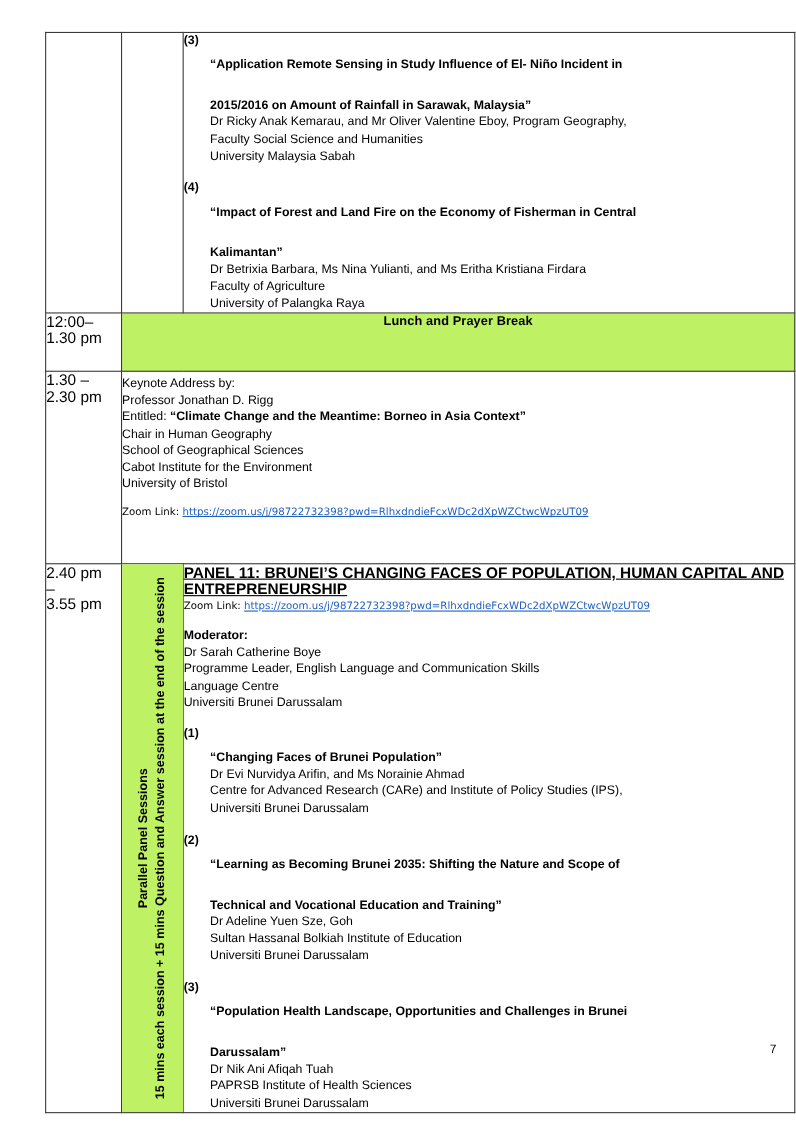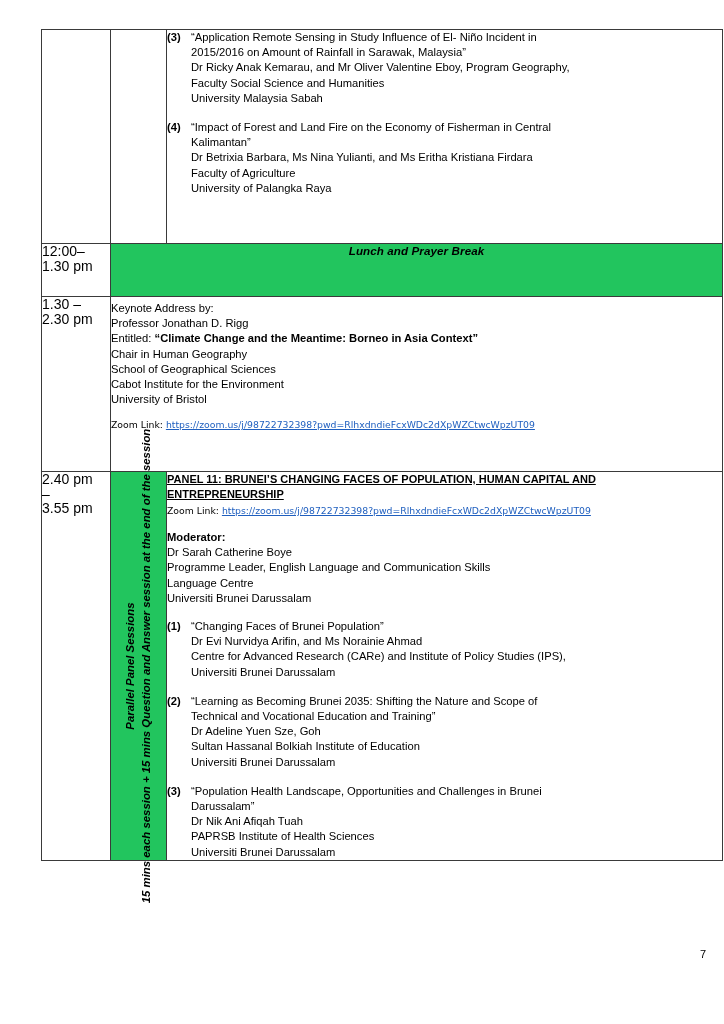--- a/index.html
+++ b/index.html
@@ -38,21 +38,21 @@
   .col-side { width: 56px; }
 
   .time-cell {
     font-size: 14px;
     line-height: 14.5px;
     padding: 6px 6px 6px 8px;
     vertical-align: middle;
   }
   .time-cell.top-align { vertical-align: top; padding-top: 9px; }
 
-  .shaded { background: #22c55e; font-style: italic; }
+  .shaded { background: #bef264; }
 
   .break-cell {
     text-align: center;
     vertical-align: middle;
     font-size: 11.6px;
     font-weight: bold;
     letter-spacing: .1px;
   }
 
   .content-cell {
@@ -64,21 +64,21 @@
   
   .entry { margin-bottom: 14px; }
   .entry:last-child { margin-bottom: 0; }
   .entry-row { display: flex; }
   .entry-num {
     font-weight: bold;
     width: 24px;
     flex: 0 0 24px;
   }
   .entry-body { flex: 1 1 auto; }
-  .entry-title { font-weight: normal; }
+  .entry-title { font-weight: bold; margin-top: 22px; }
   .entry-line { font-weight: normal; }
 
   .plain-line { }
   .bold { font-weight: bold; }
 
   .spacer-lg { height: 13px; }
 
   
   .zoom-line {
     font-size: 9.3px;
@@ -89,21 +89,21 @@
   .zoom-line.tight { margin-top: 2px; }
   .zoom-label { color: #000; text-align: right; }
   .zoom-url {
     color: #1f5fbf;
     text-decoration: underline;
     word-break: break-all;
   }
 
   
   .panel-title {
-    font-size: 11px;
+    font-size: 14px;
     font-weight: bold;
     line-height: 15px;
     text-decoration: underline;
   }
 
   
   .side-cell {
     position: relative;
     padding: 0;
   }

